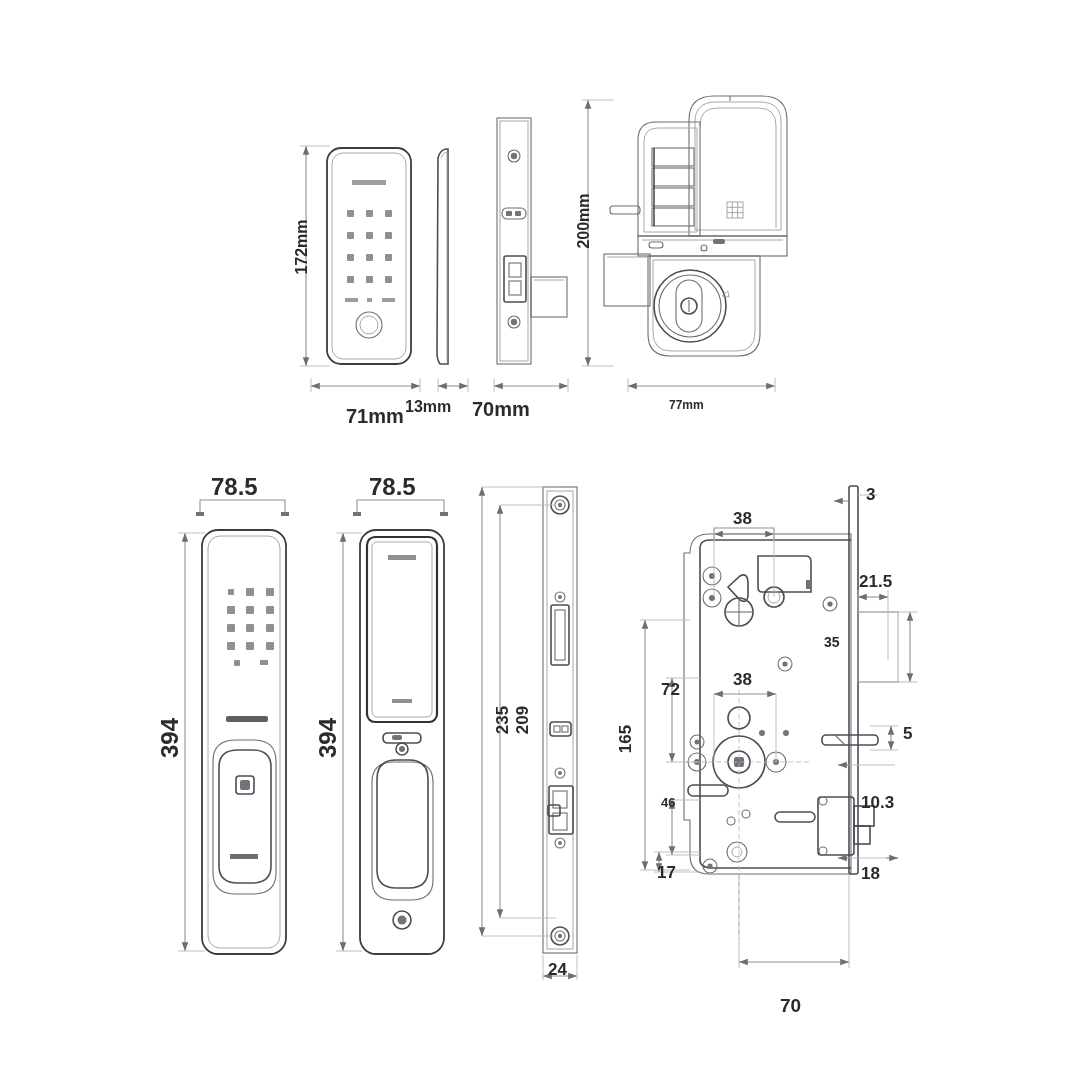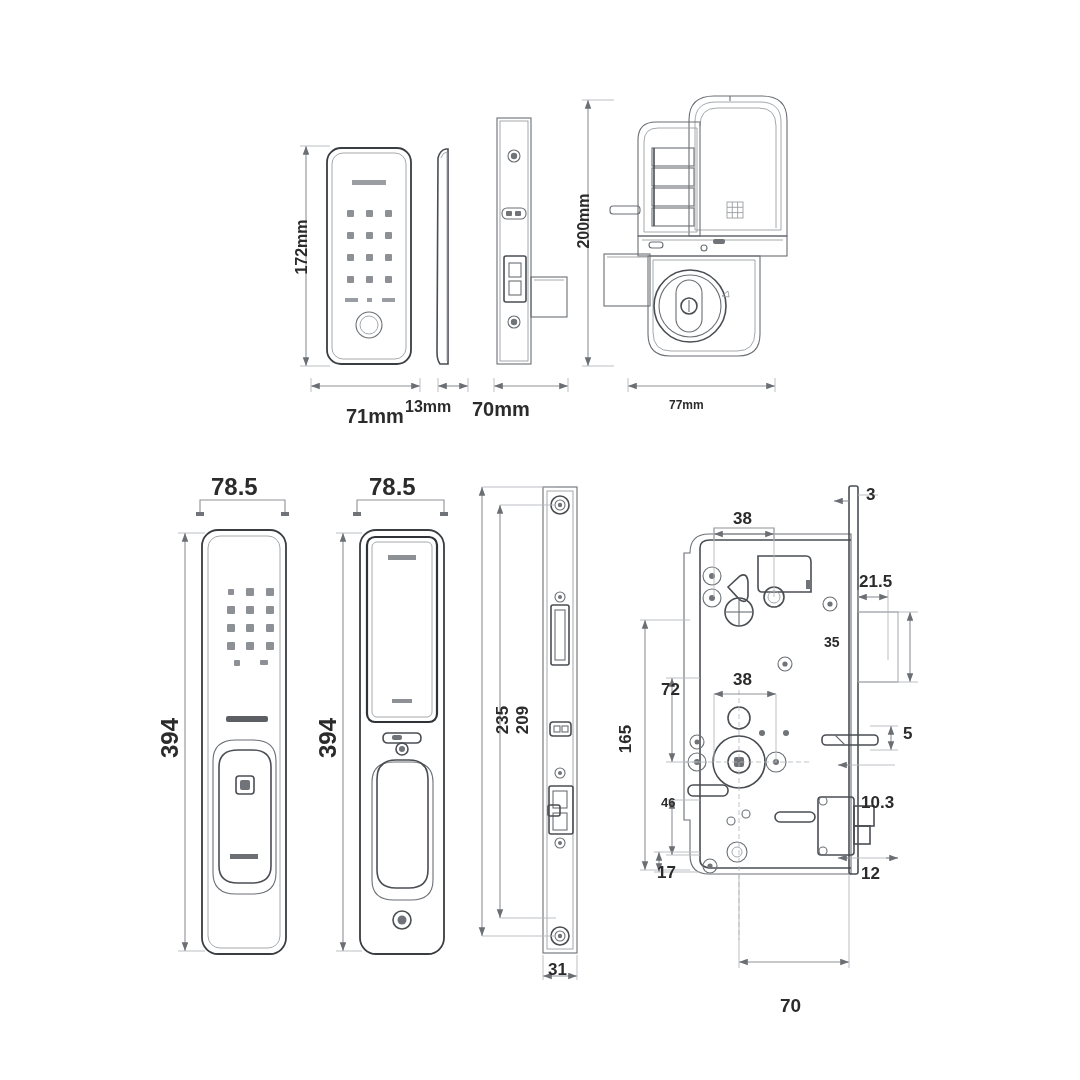--- a/index.html
+++ b/index.html
@@ -448,30 +448,30 @@
   <div class="dimtext" style="left:472px;top:398px;font-size:20px;">70mm</div>
   <div class="dimtext" style="left:669px;top:398px;font-size:12px;">77mm</div>
 
   <div class="dimtext" style="left:211px;top:473px;font-size:24px;">78.5</div>
   <div class="dimtext" style="left:369px;top:473px;font-size:24px;">78.5</div>
   <div class="dimtext vert" style="left:150px;top:724px;font-size:24px;transform:rotate(-90deg);">394</div>
   <div class="dimtext vert" style="left:308px;top:724px;font-size:24px;transform:rotate(-90deg);">394</div>
 
   <div class="dimtext vert" style="left:489px;top:710px;font-size:17px;transform:rotate(-90deg);">235</div>
   <div class="dimtext vert" style="left:509px;top:710px;font-size:17px;transform:rotate(-90deg);">209</div>
-  <div class="dimtext" style="left:548px;top:960px;font-size:17px;">31</div>
+  <div class="dimtext" style="left:548px;top:960px;font-size:17px;">24</div>
 
   <div class="dimtext vert" style="left:612px;top:729px;font-size:17px;transform:rotate(-90deg);">165</div>
   <div class="dimtext" style="left:661px;top:680px;font-size:17px;">72</div>
   <div class="dimtext" style="left:661px;top:795px;font-size:13px;">46</div>
   <div class="dimtext" style="left:657px;top:863px;font-size:17px;">17</div>
   <div class="dimtext" style="left:733px;top:509px;font-size:17px;">38</div>
   <div class="dimtext" style="left:733px;top:670px;font-size:17px;">38</div>
 
   <div class="dimtext" style="left:866px;top:485px;font-size:17px;">3</div>
   <div class="dimtext" style="left:859px;top:572px;font-size:17px;text-align:right;">21.5</div>
   <div class="dimtext" style="left:824px;top:634px;font-size:14px;">35</div>
   <div class="dimtext" style="left:903px;top:724px;font-size:17px;">5</div>
   <div class="dimtext" style="left:861px;top:765px;font-size:17px;margin-top:28px;">10.3</div>
-  <div class="dimtext" style="left:861px;top:864px;font-size:17px;">12</div>
+  <div class="dimtext" style="left:861px;top:864px;font-size:17px;">18</div>
   <div class="dimtext" style="left:780px;top:963px;font-size:19px;margin-top:32px;">70</div>
 
 </div>
 
 </body></html>

